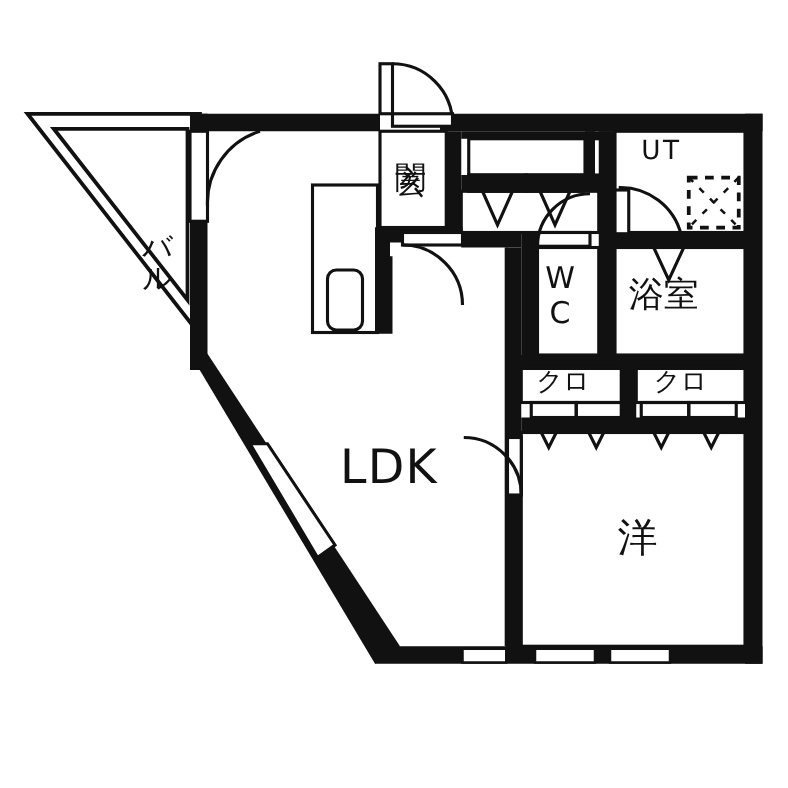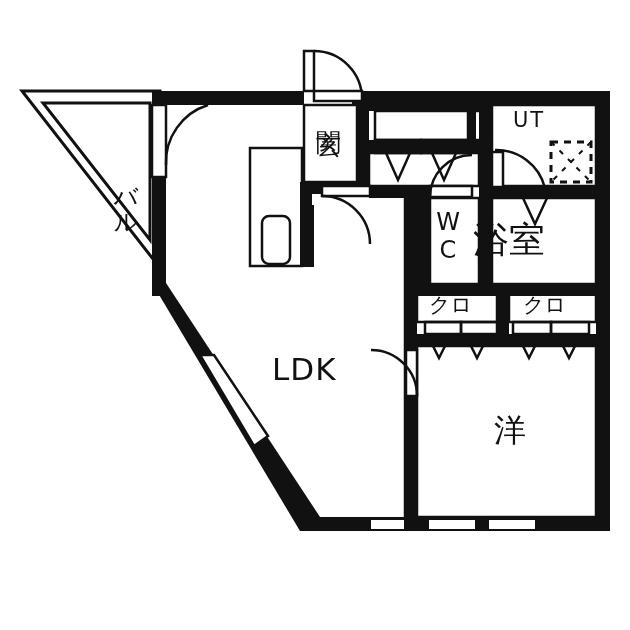--- a/index.html
+++ b/index.html
@@ -176,29 +176,29 @@
     <g fill="none" stroke="#111" stroke-width="3" stroke-dasharray="7 6">
       <rect x="551" y="142" width="40" height="40"></rect>
     </g>
     <g fill="none" stroke="#111" stroke-width="2" stroke-dasharray="5 7">
       <line x1="551" y1="142" x2="591" y2="182"></line>
       <line x1="591" y1="142" x2="551" y2="182"></line>
     </g>
 
   </svg>
 
-  <div class="lbl" style="left:272px;top:354px;font-size:31px;letter-spacing:1px;">LDK</div>
+  <div class="lbl" style="left:272px;top:354px;font-size:38px;letter-spacing:1px;">LDK</div>
 
   <div class="lbl vert" style="left:316px;top:111px;font-size:25px;">玄関</div>
 
   <div class="lbl" style="left:513px;top:110px;font-size:21px;letter-spacing:2px;">UT</div>
 
   <div class="lbl vert" style="left:436px;top:208px;font-size:24px;">WC</div>
 
-  <div class="lbl" style="left:473px;top:222px;font-size:36px;">浴室</div>
+  <div class="lbl" style="left:503px;top:222px;font-size:28px;">浴室</div>
 
   <div class="lbl" style="left:429px;top:295px;font-size:21px;">クロ</div>
 
   <div class="lbl" style="left:523px;top:295px;font-size:21px;">クロ</div>
 
   <div class="lbl" style="left:494px;top:414px;font-size:32px;">洋</div>
 
   <div class="lbl vert" style="left:114px;top:170px;font-size:24px;">バル</div>
 
 </div>

